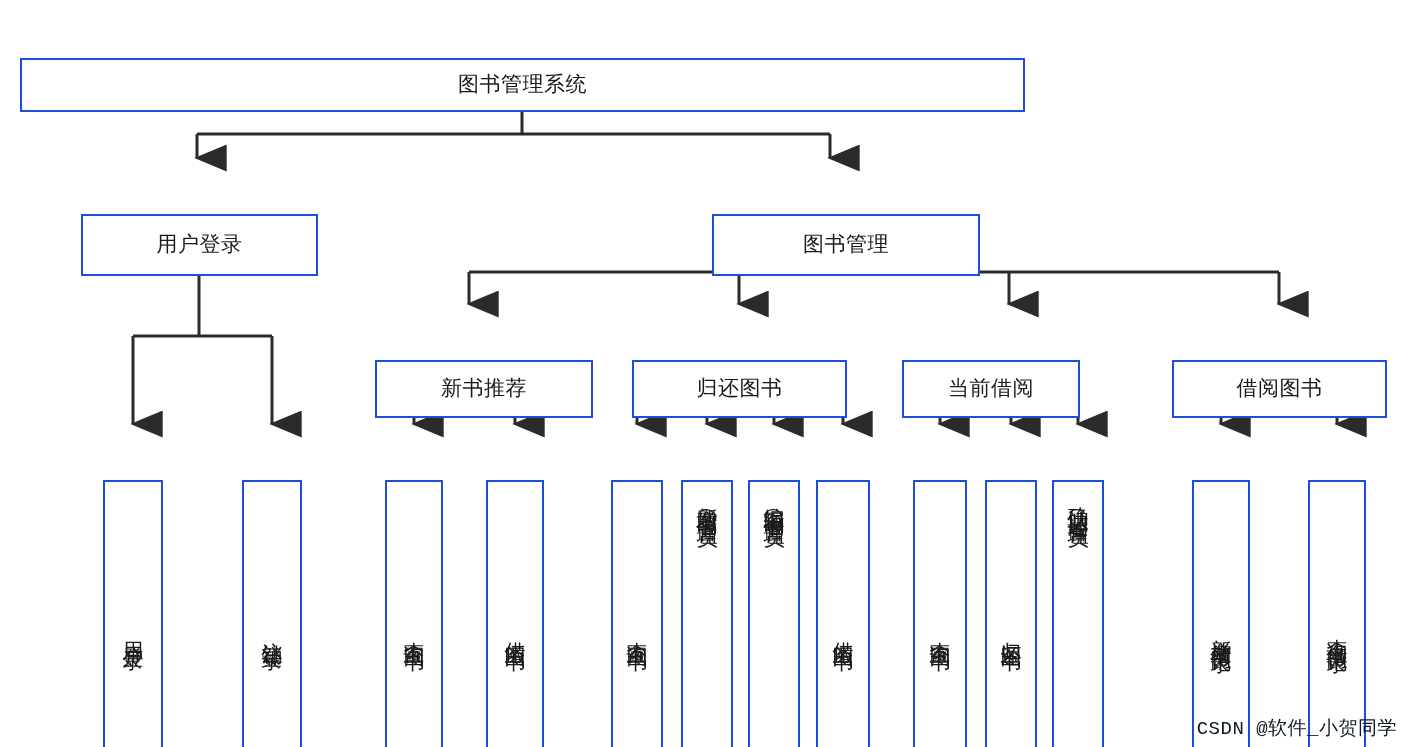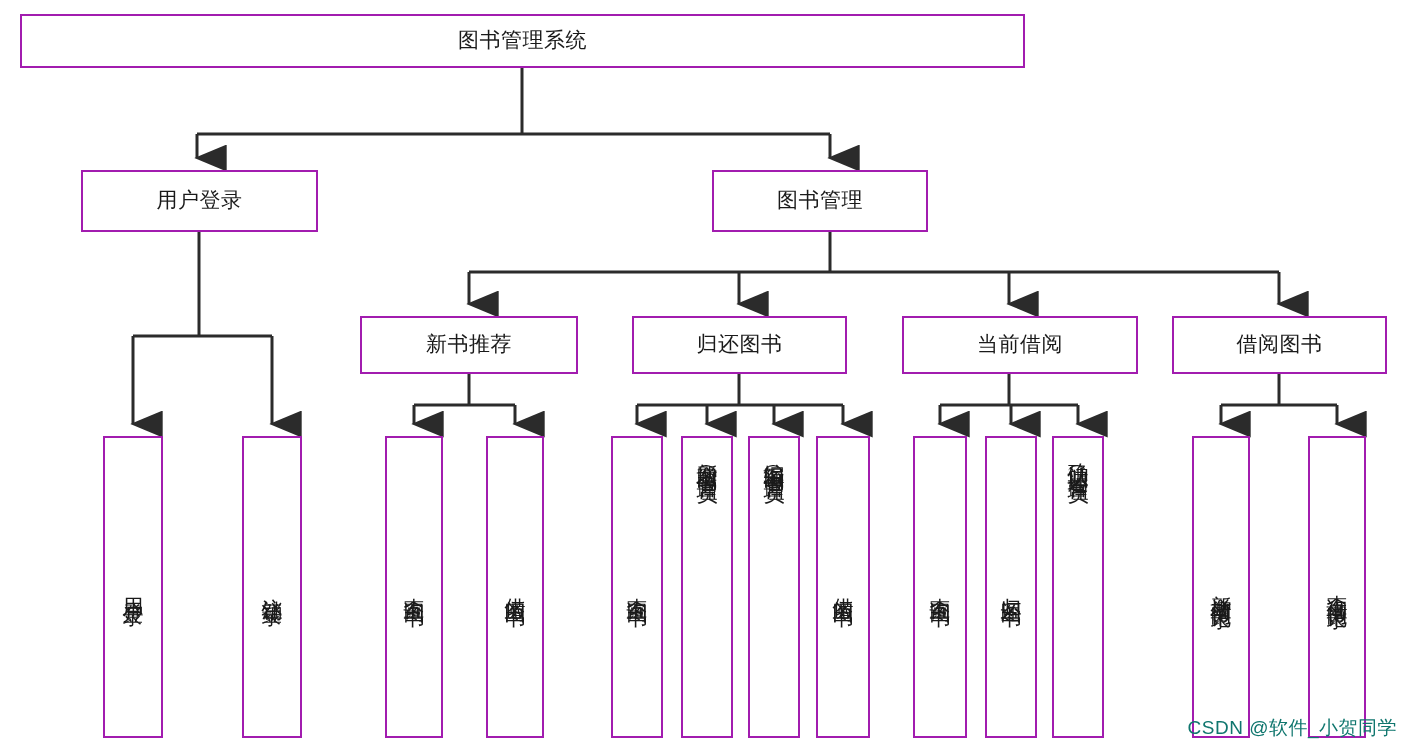--- a/index.html
+++ b/index.html
@@ -22,26 +22,27 @@
     position: absolute;
     left: 0;
     top: 0;
     width: 1405px;
     height: 747px;
     pointer-events: none;
   }
   .node {
     position: absolute;
     box-sizing: border-box;
-    border: 2px solid #a21caf;
+    border: 2px solid #1d4ed8;
     background: #ffffff;
     display: flex;
     align-items: center;
     justify-content: center;
     color: #1a1a1a;
+    margin-top: 44px;
   }
   .node-label {
     font-size: 21px;
     line-height: 1.12;
     letter-spacing: 0.5px;
     white-space: nowrap;
     color: #1a1a1a;
   }
   
   .node.horiz .node-label {
@@ -64,24 +65,24 @@
   
   .node.vert.center {
     align-items: center;
     padding-top: 0;
   }
   .watermark {
     position: absolute;
     right: 8px;
     bottom: 6px;
     font-size: 19px;
-    color: #0f766e;
+    color: #0f172a;
     letter-spacing: 0.5px;
     white-space: nowrap;
-    font-family: Liberation Sans, sans-serif;
+    font-family: Liberation Mono, monospace;
   }
 </style>
 </head>
 <body>
 
 <div id="canvas">
 
   <svg class="edges" viewBox="0 0 1405 747" xmlns="http://www.w3.org/2000/svg">
     <defs>
       <marker id="arrow" viewBox="0 0 10 12" refX="5" refY="11" markerWidth="9" markerHeight="11" orient="auto-start-reverse">
@@ -133,31 +134,31 @@
     </g>
   </svg>
 
   <div class="node horiz" style="left: 20px; top: 14px; width: 1005px; height: 54px;">
     <span class="node-label">图书管理系统</span>
   </div>
 
   <div class="node horiz" style="left: 81px; top: 170px; width: 237px; height: 62px;">
     <span class="node-label">用户登录</span>
   </div>
-  <div class="node horiz" style="left: 712px; top: 170px; width: 216px; height: 62px;">
+  <div class="node horiz" style="left: 712px; top: 170px; width: 268px; height: 62px;">
     <span class="node-label">图书管理</span>
   </div>
 
-  <div class="node horiz" style="left: 360px; top: 316px; width: 218px; height: 58px;">
+  <div class="node horiz" style="left: 375px; top: 316px; width: 218px; height: 58px;">
     <span class="node-label">新书推荐</span>
   </div>
   <div class="node horiz" style="left: 632px; top: 316px; width: 215px; height: 58px;">
     <span class="node-label">归还图书</span>
   </div>
-  <div class="node horiz" style="left: 902px; top: 316px; width: 236px; height: 58px;">
+  <div class="node horiz" style="left: 902px; top: 316px; width: 178px; height: 58px;">
     <span class="node-label">当前借阅</span>
   </div>
   <div class="node horiz" style="left: 1172px; top: 316px; width: 215px; height: 58px;">
     <span class="node-label">借阅图书</span>
   </div>
 
   <div class="node vert center" style="left: 103px; top: 436px; width: 60px; height: 302px;">
     <span class="node-label">用户登录</span>
   </div>
   <div class="node vert center" style="left: 242px; top: 436px; width: 60px; height: 302px;">

